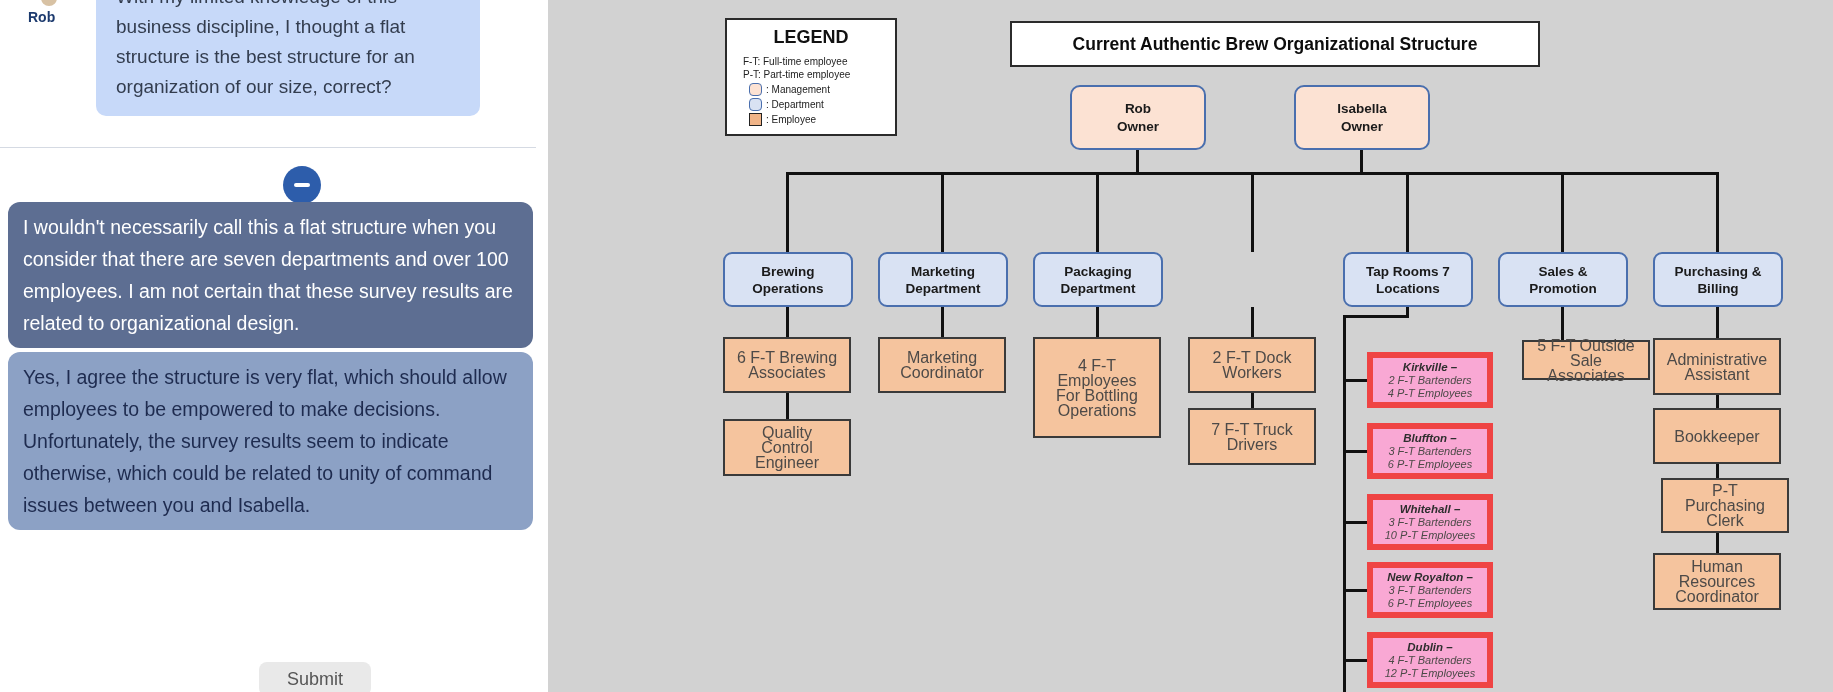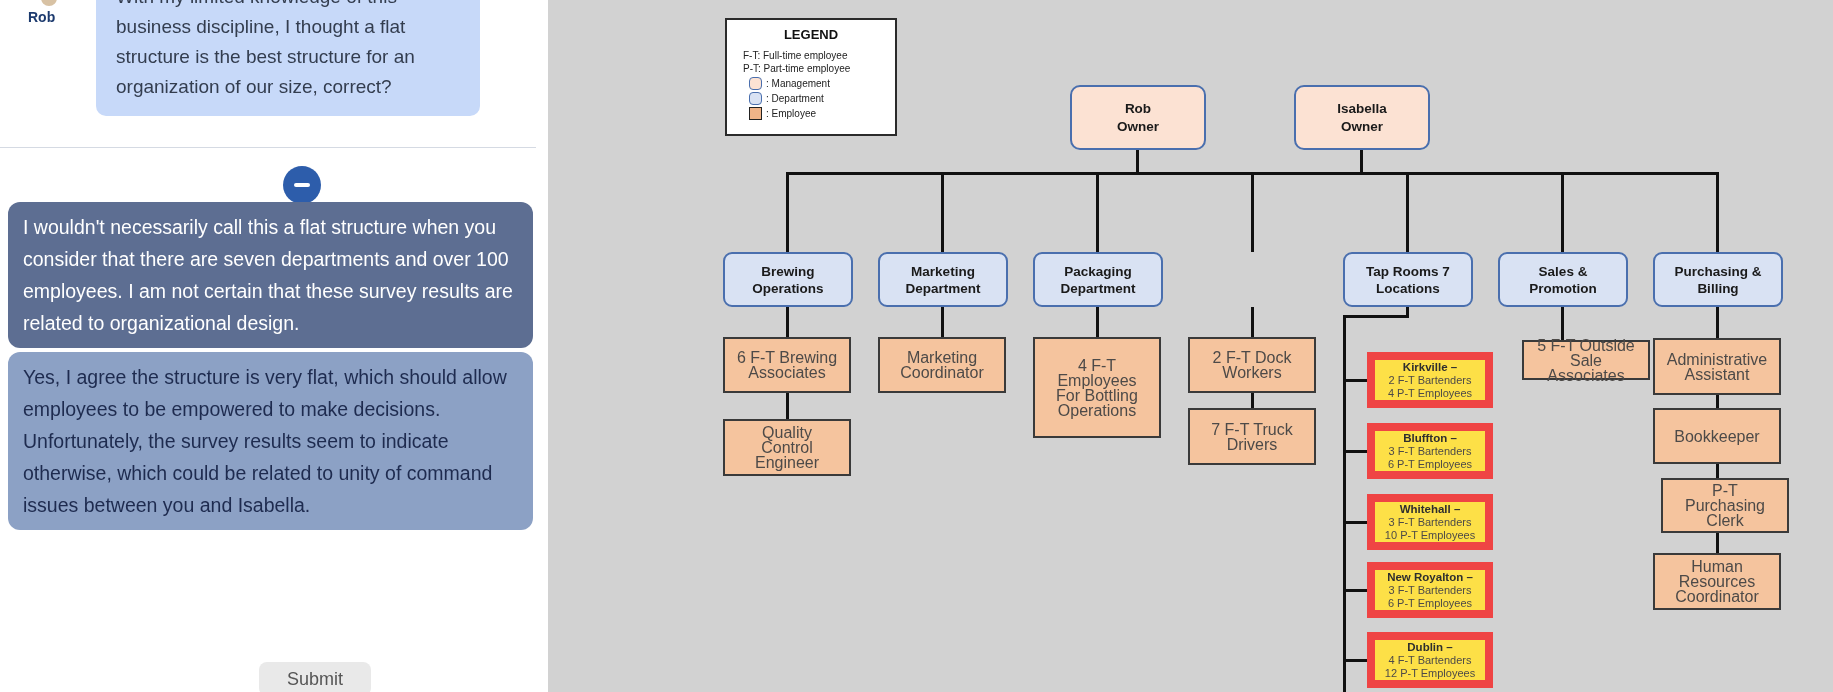--- a/index.html
+++ b/index.html
@@ -35,21 +35,21 @@
             background: #e9e9e9; color: #555555; border: none; border-radius: 8px;
             font-size: 18px; font-family: "Liberation Sans", sans-serif; cursor: pointer; }
 
   
   .chart-panel { position: absolute; left: 548px; top: 0; width: 1285px; height: 692px;
                  background: #d2d2d2; overflow: hidden; }
   .chart-panel > div { position: absolute; }
 
   .legend-box { left: 177px; top: 18px; width: 172px; height: 118px; background: #ffffff;
                 border: 2px solid #2b2b2b; padding: 7px 0 0 16px; }
-  .legend-title { text-align: center; font-weight: bold; font-size: 13px; color: #111111;
+  .legend-title { text-align: center; font-weight: bold; font-size: 18px; color: #111111;
                   margin-bottom: 7px; margin-left: -16px; }
   .legend-line { font-size: 10px; color: #222222; line-height: 13px; }
   .legend-row { display: flex; align-items: center; margin-top: 2px; margin-left: 6px; }
   .legend-row .lbl { font-size: 10px; color: #222222; margin-left: 4px; }
   .swatch { width: 13px; height: 13px; }
   .swatch-mgmt { background: #fce2d3; border: 1.5px solid #4a6fae; border-radius: 4px; }
   .swatch-dept { background: #d9e2f3; border: 1.5px solid #4a6fae; border-radius: 4px; }
   .swatch-emp  { background: #f0b488; border: 1.5px solid #222222; }
 
   .chart-title { left: 462px; top: 21px; width: 530px; height: 46px; background: #ffffff;
@@ -61,24 +61,24 @@
                flex-direction: column; align-items: center; justify-content: center;
                font-weight: bold; font-size: 13.5px; color: #1a1a1a; line-height: 18px; }
   .dept-box { width: 130px; height: 55px; top: 252px; background: #d9e2f3;
               border: 2px solid #4a6fae; border-radius: 9px; display: flex;
               align-items: center; justify-content: center; text-align: center;
               font-weight: bold; font-size: 13.5px; color: #1a1a1a; line-height: 17px;
               padding: 2px 12px; }
   .emp-box { width: 128px; background: #f5c49e; border: 2px solid #3a3a3a; display: flex;
              align-items: center; justify-content: center; text-align: center;
              font-size: 16px; color: #4d4a48; line-height: 15px; padding: 3px 10px; }
-  .tap-box { left: 819px; width: 126px; height: 56px; background: #fde047;
-             border: 8px solid #ef4444; display: flex; flex-direction: column;
+  .tap-box { left: 819px; width: 126px; height: 56px; background: #f9a8d4;
+             border: 6px solid #ef4444; display: flex; flex-direction: column;
              align-items: center; justify-content: center; text-align: center;
-             color: #4d4a48; }
+             color: #4d4a48; font-style: italic; }
   .tap-name { font-weight: bold; font-size: 11.5px; color: #2e2e2e; line-height: 13px; }
   .tap-detail { font-size: 11px; line-height: 13px; white-space: pre-line; }
 
   .hline, .vline { background: #111111; }
 </style>
 </head>
 <body>
 
 <div class="app">
 
@@ -115,20 +115,21 @@
       <div class="legend-row">
         <span class="swatch swatch-dept"></span>
         <span class="lbl">: Department</span>
       </div>
       <div class="legend-row">
         <span class="swatch swatch-emp"></span>
         <span class="lbl">: Employee</span>
       </div>
     </div>
 
+    <div class="chart-title">Current Authentic Brew Organizational Structure</div>
 
     <div class="owner-box" style="left:522px;">
       <span>Rob</span>
       <span>Owner</span>
     </div>
     <div class="owner-box" style="left:746px;">
       <span>Isabella</span>
       <span>Owner</span>
     </div>
 

